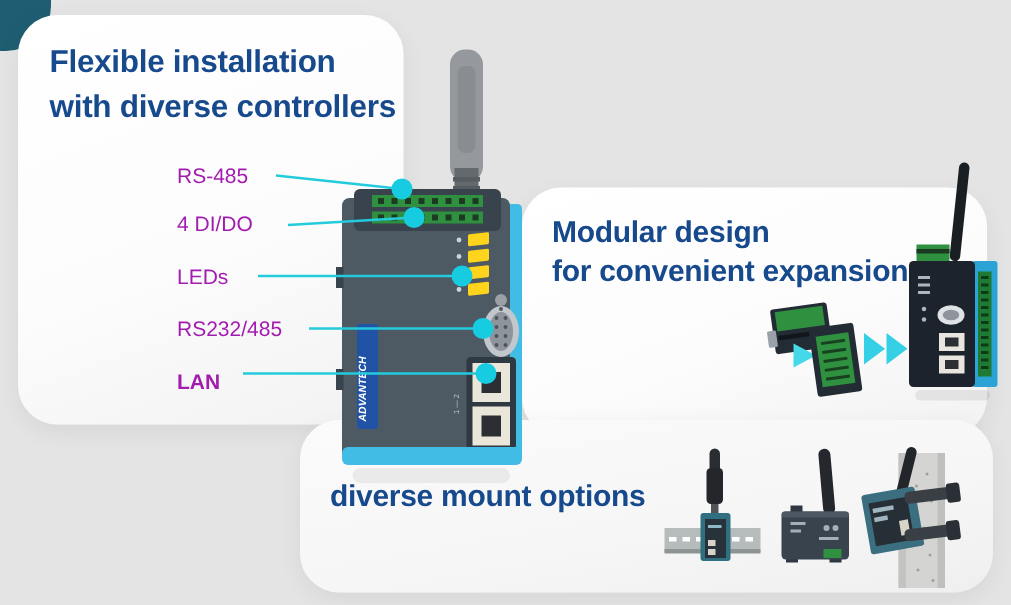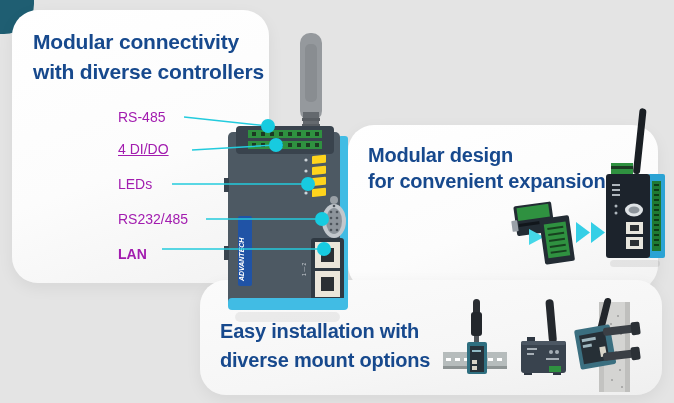--- a/index.html
+++ b/index.html
@@ -41,35 +41,34 @@
 </style>
 </head>
 <body>
 
 <div class="stage">
 
   <div class="corner-teal z1"></div>
 
   <div class="card card-connectivity z1">
     <div class="headline h-connectivity">
-      <span class="ln">Modular connectivity</span>
+      <span class="ln">Flexible installation</span>
       <span class="ln">with diverse controllers</span>
     </div>
   </div>
 
   <div class="card card-modular z1">
     <div class="headline h-modular">
       <span class="ln">Modular design</span>
       <span class="ln">for convenient expansion</span>
     </div>
   </div>
 
   <div class="card card-install z1">
     <div class="headline h-install">
-      <span class="ln">Easy installation with</span>
       <span class="ln">diverse mount options</span>
     </div>
   </div>
 
   <svg class="overlay z2" width="674" height="403" viewBox="0 0 674 403">
 
     <g>
 
       <rect x="235" y="312" width="105" height="10" rx="5" fill="#000000" opacity="0.06"></rect>
 
@@ -314,18 +313,18 @@
       <g>
         <rect x="603" y="326" width="36" height="8" rx="3" fill="#3a3f45" transform="rotate(-7 621 330)"></rect>
         <rect x="631" y="322" width="9" height="13" rx="2" fill="#2b3036" transform="rotate(-7 635 328)"></rect>
         <rect x="603" y="351" width="36" height="8" rx="3" fill="#3a3f45" transform="rotate(-7 621 355)"></rect>
         <rect x="631" y="347" width="9" height="13" rx="2" fill="#2b3036" transform="rotate(-7 635 353)"></rect>
       </g>
     </g>
   </svg>
 
   <div class="port-label z3" style="top:109px;">RS-485</div>
-  <div class="port-label z3" style="top:141px;text-decoration:underline;">4 DI/DO</div>
+  <div class="port-label z3" style="top:141px;">4 DI/DO</div>
   <div class="port-label z3" style="top:176px;">LEDs</div>
   <div class="port-label z3" style="top:211px;">RS232/485</div>
   <div class="port-label z3" style="top:246px;font-weight:bold;">LAN</div>
 
 </div>
 
 </body></html>

